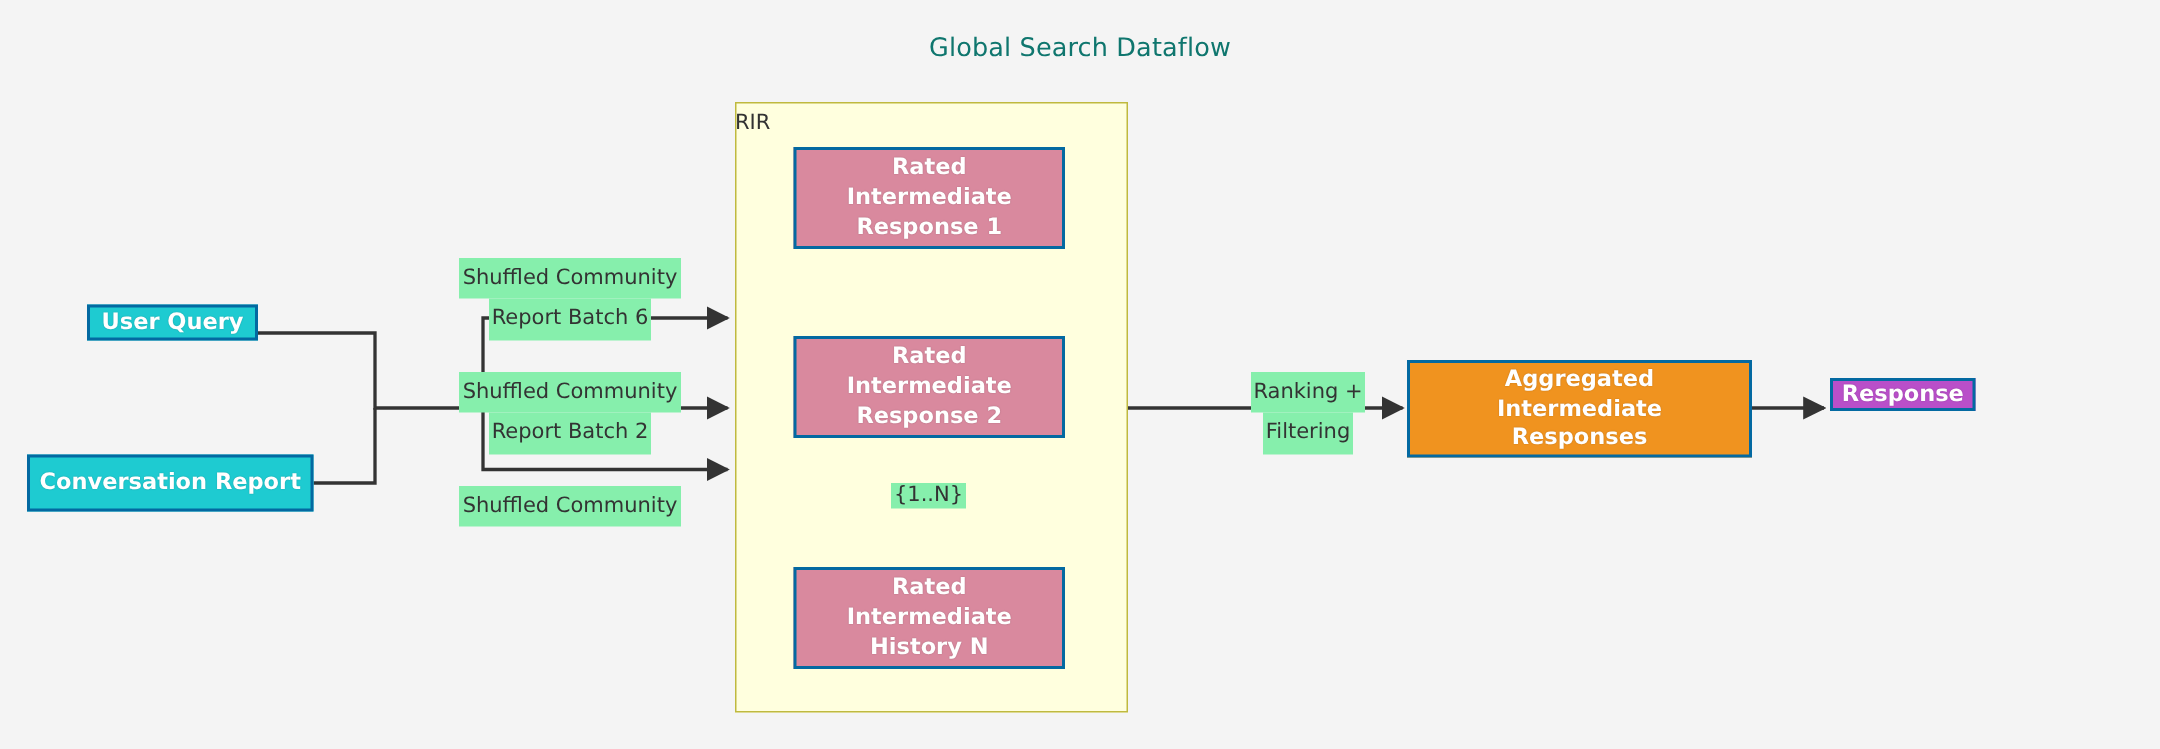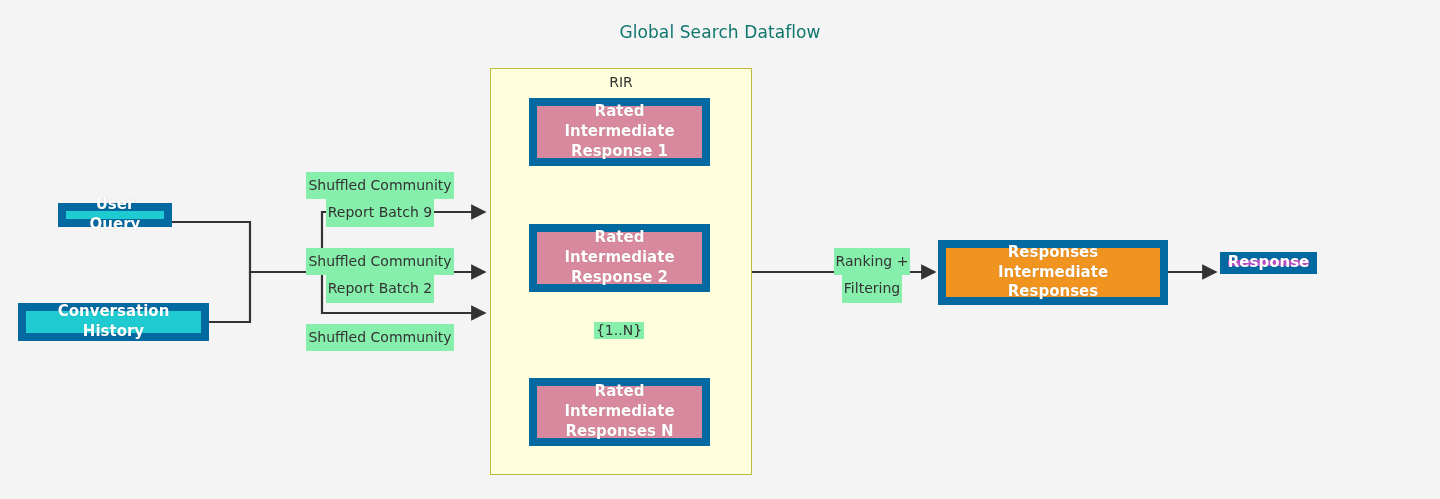--- a/index.html
+++ b/index.html
@@ -21,40 +21,39 @@
   }
 
   .node{
     position:absolute;
     box-sizing:border-box;
     display:flex;align-items:center;justify-content:center;
     text-align:center;
     font-weight:bold;
     color:#ffffff;
     line-height:1.32;
-    border:8px solid #0369a1;
+    border:2px solid #0369a1;
     text-shadow:0 0 1px rgba(0,0,0,.25);
   }
   .node span{display:block;padding:0 6px;}
 
   .n-cyan{background:#1ecbd1;font-size:15px;}
   .n-pink{background:#d9899e;font-size:15px;}
   .n-orange{background:#f0931f;font-size:15px;}
   .n-purple{background:#b94fc9;font-size:15px;}
 
   .cluster{
     position:absolute;
     box-sizing:border-box;
     background:#ffffde;
     border:1px solid #bfb93f;
   }
   .cluster-label{
     position:absolute;
     font-size:14px;color:#333;
-    text-align:center;
     font-weight:normal;
   }
 
   .edge-label{
     position:absolute;
     font-size:14px;
     color:#333333;
     text-align:center;
     line-height:1.95;
     white-space:nowrap;
@@ -95,50 +94,50 @@
   </svg>
 
   <div class="cluster" style="left:490px;top:68px;width:262px;height:407px;"></div>
   <div class="cluster-label" style="left:490px;top:74px;width:262px;">RIR</div>
 
   <div class="node n-cyan" style="left:58px;top:203px;width:114px;height:24px;">
     <span>User Query</span>
   </div>
 
   <div class="node n-cyan" style="left:18px;top:303px;width:191px;height:38px;">
-    <span>Conversation History</span>
+    <span>Conversation Report</span>
   </div>
 
   <div class="node n-pink" style="left:529px;top:98px;width:181px;height:68px;flex-direction:column;">
     <span>Rated Intermediate</span>
     <span>Response 1</span>
   </div>
 
   <div class="node n-pink" style="left:529px;top:224px;width:181px;height:68px;flex-direction:column;">
     <span>Rated Intermediate</span>
     <span>Response 2</span>
   </div>
 
   <div class="node n-pink" style="left:529px;top:378px;width:181px;height:68px;flex-direction:column;">
     <span>Rated Intermediate</span>
-    <span>Responses N</span>
+    <span>History N</span>
   </div>
 
   <div class="node n-orange" style="left:938px;top:240px;width:230px;height:65px;flex-direction:column;">
-    <span>Responses Intermediate</span>
+    <span>Aggregated Intermediate</span>
     <span>Responses</span>
   </div>
 
   <div class="node n-purple" style="left:1220px;top:252px;width:97px;height:22px;">
     <span>Response</span>
   </div>
 
   <div class="edge-label" style="left:280px;top:172px;width:200px;">
     <i>Shuffled Community</i><br>
-    <i>Report Batch 9</i>
+    <i>Report Batch 6</i>
   </div>
 
   <div class="edge-label" style="left:280px;top:248px;width:200px;">
     <i>Shuffled Community</i><br>
     <i>Report Batch 2</i>
   </div>
 
   <div class="edge-label" style="left:280px;top:324px;width:200px;">
     <i>Shuffled Community</i><br>
   </div>

